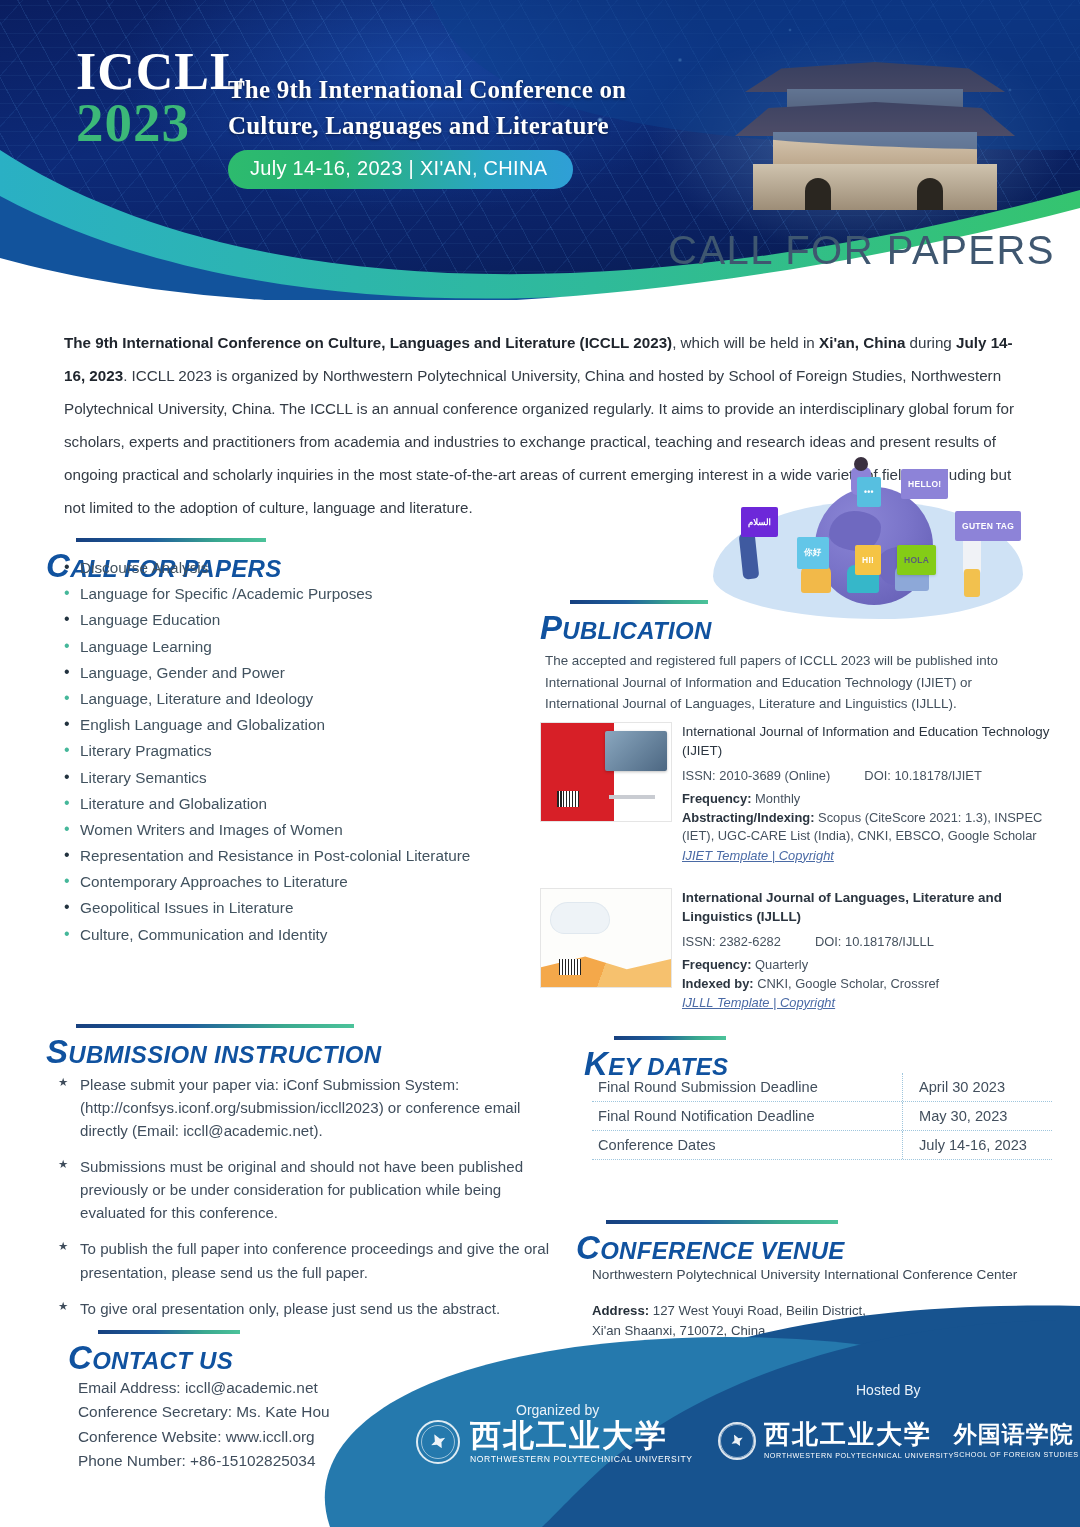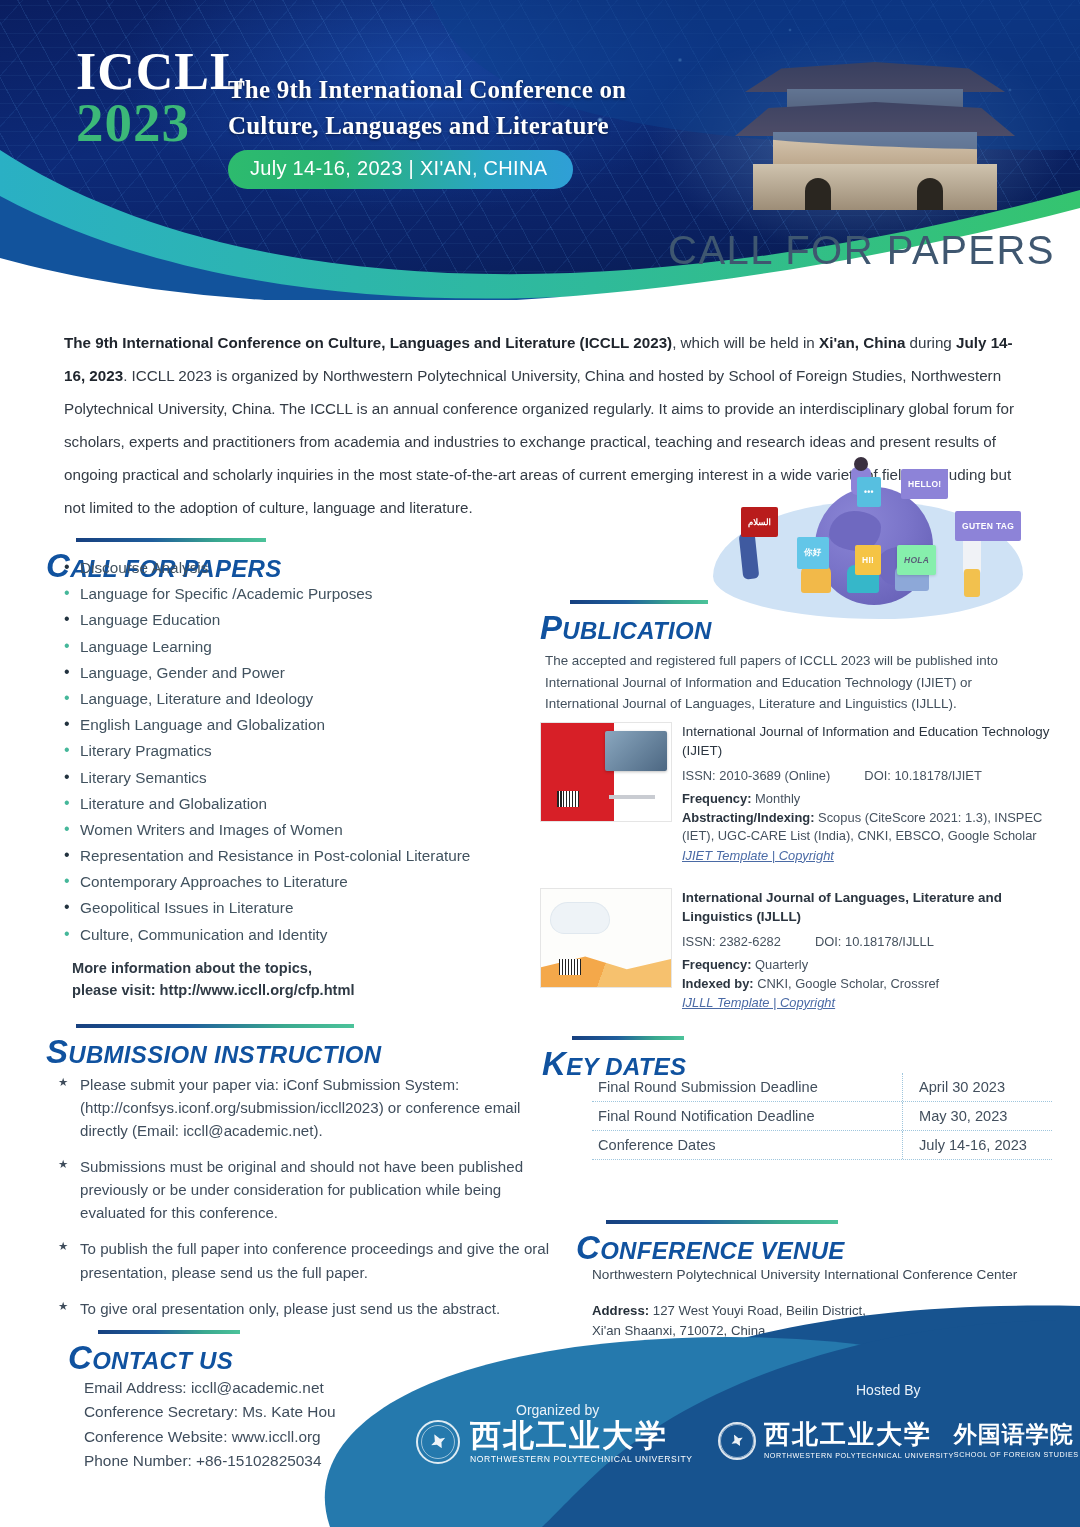--- a/index.html
+++ b/index.html
@@ -124,21 +124,21 @@
   .globe-art .globe:before {
     content:""; position:absolute; left:14px; top:24px; width:52px; height:40px;
     background:#6f69c0; border-radius:48% 52% 40% 60% / 60% 40% 60% 40%;
   }
   .globe-art .globe:after {
     content:""; position:absolute; left:62px; top:60px; width:44px; height:38px;
     background:#6f69c0; border-radius:52% 48% 60% 40% / 44% 56% 44% 56%;
   }
   .bub { position:absolute; border-radius:2px; font-size:8.5px; font-weight:bold;
          padding:10px 7px; color:#fff; white-space:nowrap; letter-spacing:.3px; }
-  .bub.white { background:#86efac; color:#5a5f78; box-shadow:0 1px 3px rgba(0,0,0,.14);font-style:italic; }
+  .bub.white { background:#84cc16; color:#5a5f78; box-shadow:0 1px 3px rgba(0,0,0,.14); }
   .ppl { position:absolute; border-radius:6px; }
 
   
   .sec { position:absolute; }
   .sec-head { position:relative; display:inline-block; padding-top:9px; }
   .sec-head .rule {
     position:absolute; left:30px; top:0; height:4px;
     background:linear-gradient(90deg,#17407f 0%, #1f5d9c 40%, #3aa98f 75%, #4cc39a 100%);
   }
   .sec-head .txt {
@@ -169,21 +169,21 @@
   .subm-list { position:absolute; left:58px; top:1073px; width:495px; }
   .subm-list li {
     list-style:none; position:relative; padding-left:22px; margin-bottom:13px;
     font-size:15.1px; line-height:1.53; color:#3f4d5c;
   }
   .subm-list li:before {
     content:"★"; position:absolute; left:0; top:1px; font-size:11.5px; color:#3f4d5c;
   }
 
   
-  .contact-list { position:absolute; left:84px; top:1376px; width:400px;
+  .contact-list { position:absolute; left:78px; top:1376px; width:400px;
     font-size:15.4px; line-height:1.58; color:#3f4d5c; }
 
   
   .pub-intro { position:absolute; left:545px; top:650px; width:500px;
     font-size:13.4px; line-height:1.62; color:#42505d; }
   .journal { position:absolute; }
   .jcover { position:absolute; left:0; top:0; width:132px; height:100px;
             border:1px solid #e5e5e5; overflow:hidden; background:#fff; }
   .jcover.ijiet { background:linear-gradient(90deg,#d71f27 0 56%, #ffffff 56% 100%); }
   .jcover.ijiet:before{
@@ -323,21 +323,21 @@
     <div class="ppl" style="left:259px;top:54px;width:14px;height:14px;border-radius:50%;background:#6a4a36;"></div>
     <div class="ppl" style="left:146px;top:2px;width:20px;height:28px;background:#8d83d8;border-radius:6px;"></div>
     <div class="ppl" style="left:149px;top:-8px;width:14px;height:14px;border-radius:50%;background:#3a3040;"></div>
 
     <div class="bub" style="left:152px;top:12px;background:#57bfe0;">•••</div>
     <div class="bub" style="left:196px;top:4px;background:#8d83d8;">HELLO!</div>
     <div class="bub" style="left:250px;top:46px;background:#8d83d8;">GUTEN TAG</div>
     <div class="bub white" style="left:192px;top:80px;">HOLA</div>
     <div class="bub" style="left:150px;top:80px;background:#f5c445;color:#fff;">HI!</div>
     <div class="bub" style="left:92px;top:72px;background:#62c6e8;">你好</div>
-    <div class="bub" style="left:36px;top:42px;background:#b91c1c;">السلام</div>
+    <div class="bub" style="left:36px;top:42px;background:#6d28d9;">السلام</div>
   </div>
 
   <div class="sec" style="left:46px; top:538px;">
     <div class="sec-head">
       <div class="rule" style="width:190px;"></div>
       <div class="txt"><span class="cap">C</span><span class="rest">ALL FOR PAPERS</span></div>
     </div>
   </div>
 
   <ul class="topic-list">
@@ -351,24 +351,20 @@
       <li class="c-teal">Literary Pragmatics</li>
       <li class="c-navy">Literary Semantics</li>
       <li class="c-teal">Literature and Globalization</li>
       <li class="c-teal">Women Writers and Images of Women</li>
       <li class="c-navy">Representation and Resistance in Post-colonial Literature</li>
       <li class="c-teal">Contemporary Approaches to Literature</li>
       <li class="c-navy">Geopolitical Issues in Literature</li>
       <li class="c-teal">Culture, Communication and Identity</li>
     </ul>
 
-  <div class="more-info">
-    <div>More information about the topics,</div>
-    <div>please visit: http://www.iccll.org/cfp.html</div>
-  </div>
 
   <div class="sec" style="left:46px; top:1024px;">
     <div class="sec-head">
       <div class="rule" style="width:278px;"></div>
       <div class="txt"><span class="cap">S</span><span class="rest">UBMISSION INSTRUCTION</span></div>
     </div>
   </div>
 
   <ul class="subm-list">
       <li>Please submit your paper via: iConf Submission System: (http://confsys.iconf.org/submission/iccll2023) or conference email directly (Email: iccll@academic.net).</li>
@@ -429,21 +425,21 @@
         <span class="doi">DOI: 10.18178/IJLLL</span>
       </div>
       <div class="jdet">
         <b>Frequency:</b><span> Quarterly</span><br>
         <b>Indexed by:</b><span> CNKI, Google Scholar, Crossref</span>
       </div>
       <a class="jlink">IJLLL Template | Copyright</a>
     </div>
   </div>
 
-  <div class="sec" style="left:542px; top:1036px;">
+  <div class="sec" style="left:584px; top:1036px;">
     <div class="sec-head">
       <div class="rule" style="width:112px;"></div>
       <div class="txt"><span class="cap">K</span><span class="rest">EY DATES</span></div>
     </div>
   </div>
 
   <div class="kd-table">
       <div class="kd-row">
         <div class="kd-label">Final Round Submission Deadline</div>
         <div class="kd-val">April 30 2023</div>

